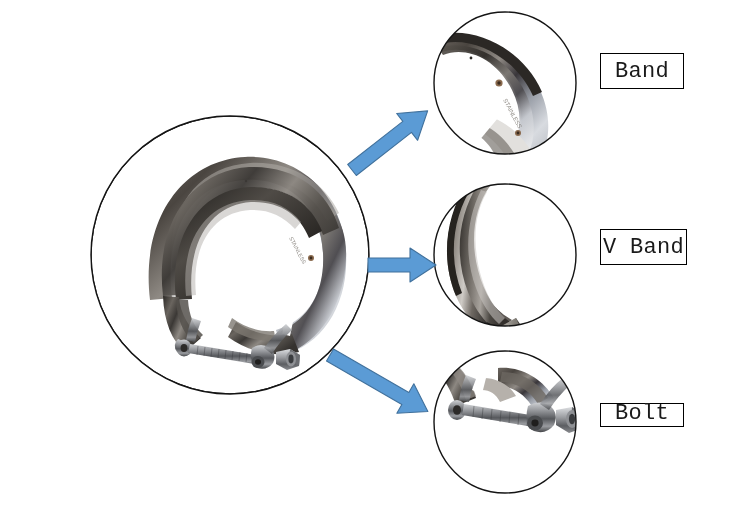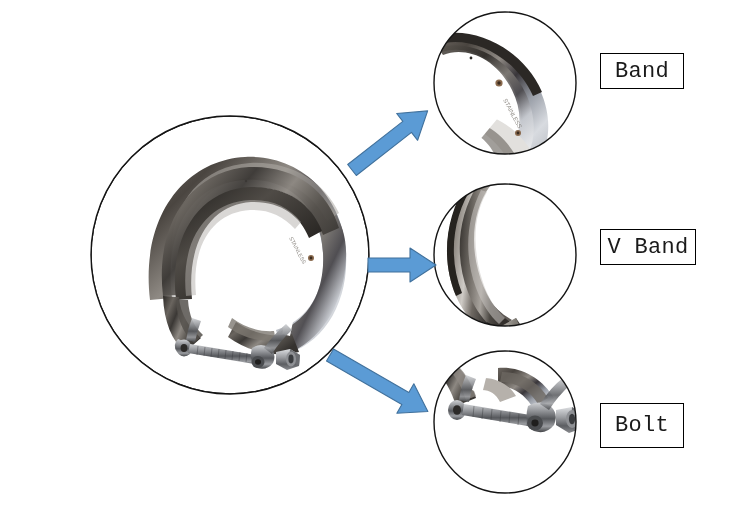--- a/index.html
+++ b/index.html
@@ -30,22 +30,22 @@
     display: flex;
     align-items: center;
     justify-content: center;
     font-family: Liberation Mono, monospace;
     font-size: 22px;
     color: #1a1a1a;
     letter-spacing: 0.3px;
     white-space: nowrap;
   }
   #label-band { left: 600px; top: 53px;  width: 84px;  height: 36px; }
-  #label-vband{ left: 600px; top: 229px; width: 96px; height: 36px; }
-  #label-bolt { left: 600px; top: 403px; width: 84px;  height: 45px; }
+  #label-vband{ left: 600px; top: 229px; width: 87px; height: 36px; }
+  #label-bolt { left: 600px; top: 403px; width: 84px;  height: 24px; align-items: flex-end; }
 </style>
 </head>
 <body>
 
 <div id="page">
 
   <svg class="svg-layer" viewBox="0 0 750 527">
     <defs>
 
       <linearGradient id="gBandOuter" x1="0" y1="0" x2="1" y2="1">

